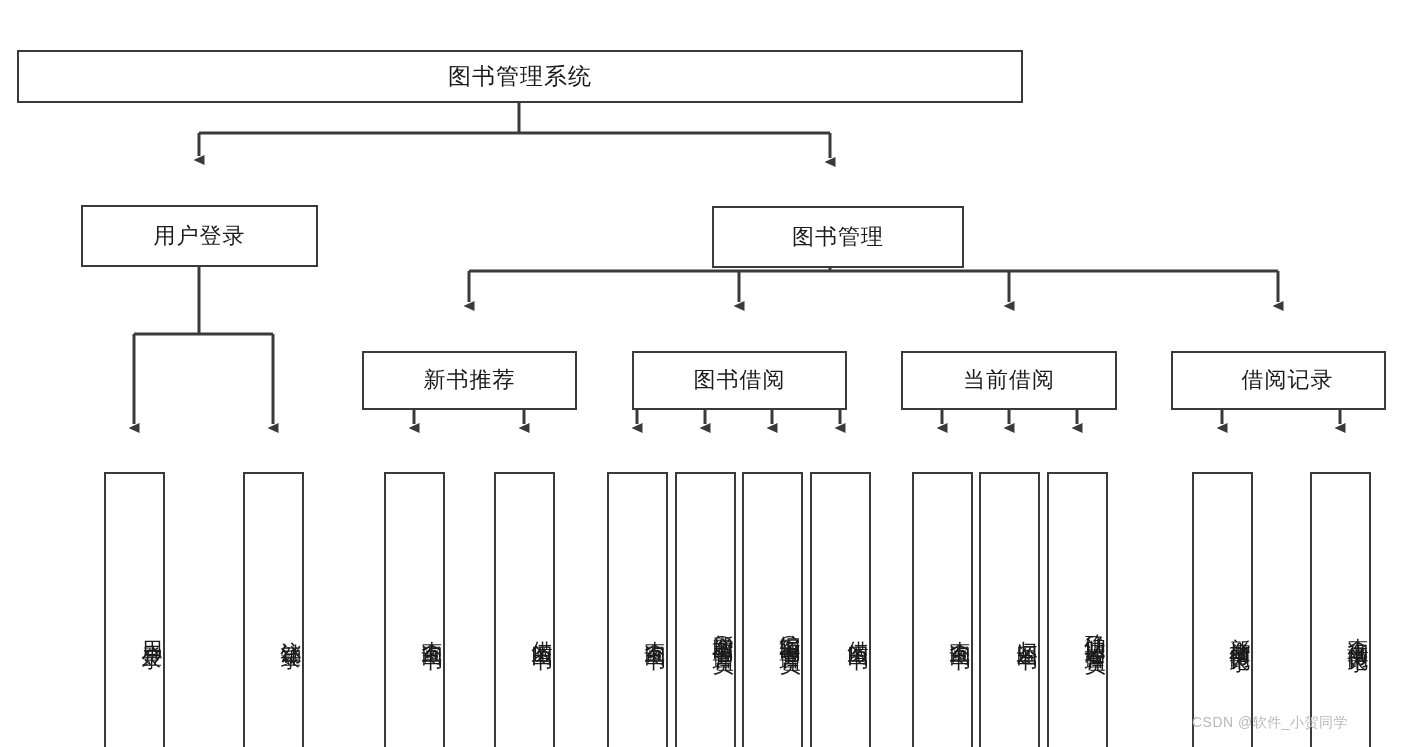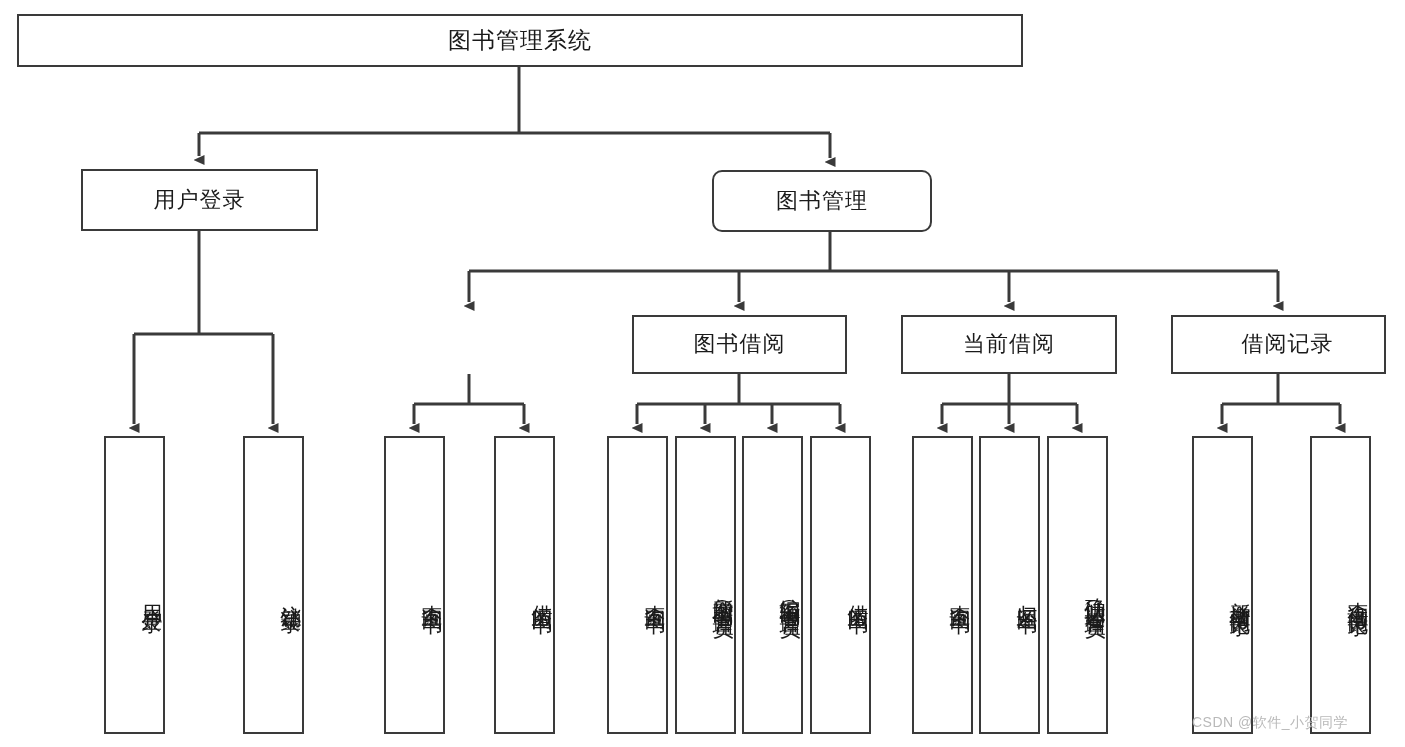--- a/index.html
+++ b/index.html
@@ -30,20 +30,21 @@
   .node {
     position: absolute;
     box-sizing: border-box;
     background: #ffffff;
     border: 2px solid #3a3a3a;
     display: flex;
     align-items: center;
     justify-content: center;
     color: #1a1a1a;
     z-index: 2;
+    margin-top: 36px;
   }
   .node.horiz {
     font-size: 22px;
     letter-spacing: 1px;
     line-height: 1.2;
   }
   .node.vert {
     writing-mode: vertical-rl;
     text-orientation: upright;
     font-size: 21px;
@@ -120,22 +121,23 @@
       <path d="M1222,404 L1340,404"></path>
       <path d="M1222,404 L1222,424" marker-end="url(#arrow)"></path>
       <path d="M1340,404 L1340,424" marker-end="url(#arrow)"></path>
     </g>
   </svg>
 
   <div class="node horiz root" style="left:17px; top:14px; width:1006px; height:53px;">图书管理系统</div>
 
   <div class="node horiz" style="left:81px; top:169px; width:237px; height:62px;">用户登录</div>
 
-  <div class="node horiz" style="left:712px; top:170px; width:220px; height:62px;border-radius:10px;">图书管理</div>
+  <div class="node horiz" style="left:712px; top:170px; width:252px; height:62px;">图书管理</div>
 
+  <div class="node horiz" style="left:362px; top:315px; width:215px; height:59px;">新书推荐</div>
 
   <div class="node horiz" style="left:632px; top:315px; width:215px; height:59px;">图书借阅</div>
 
   <div class="node horiz" style="left:901px; top:315px; width:216px; height:59px;">当前借阅</div>
 
   <div class="node horiz" style="left:1171px; top:315px; width:215px; height:59px;padding-left:18px;">借阅记录</div>
 
   <div class="node vert" style="left:104px; top:436px; width:61px; height:298px;">用户登录</div>
 
   <div class="node vert" style="left:243px; top:436px; width:61px; height:298px;">注销登录</div>

